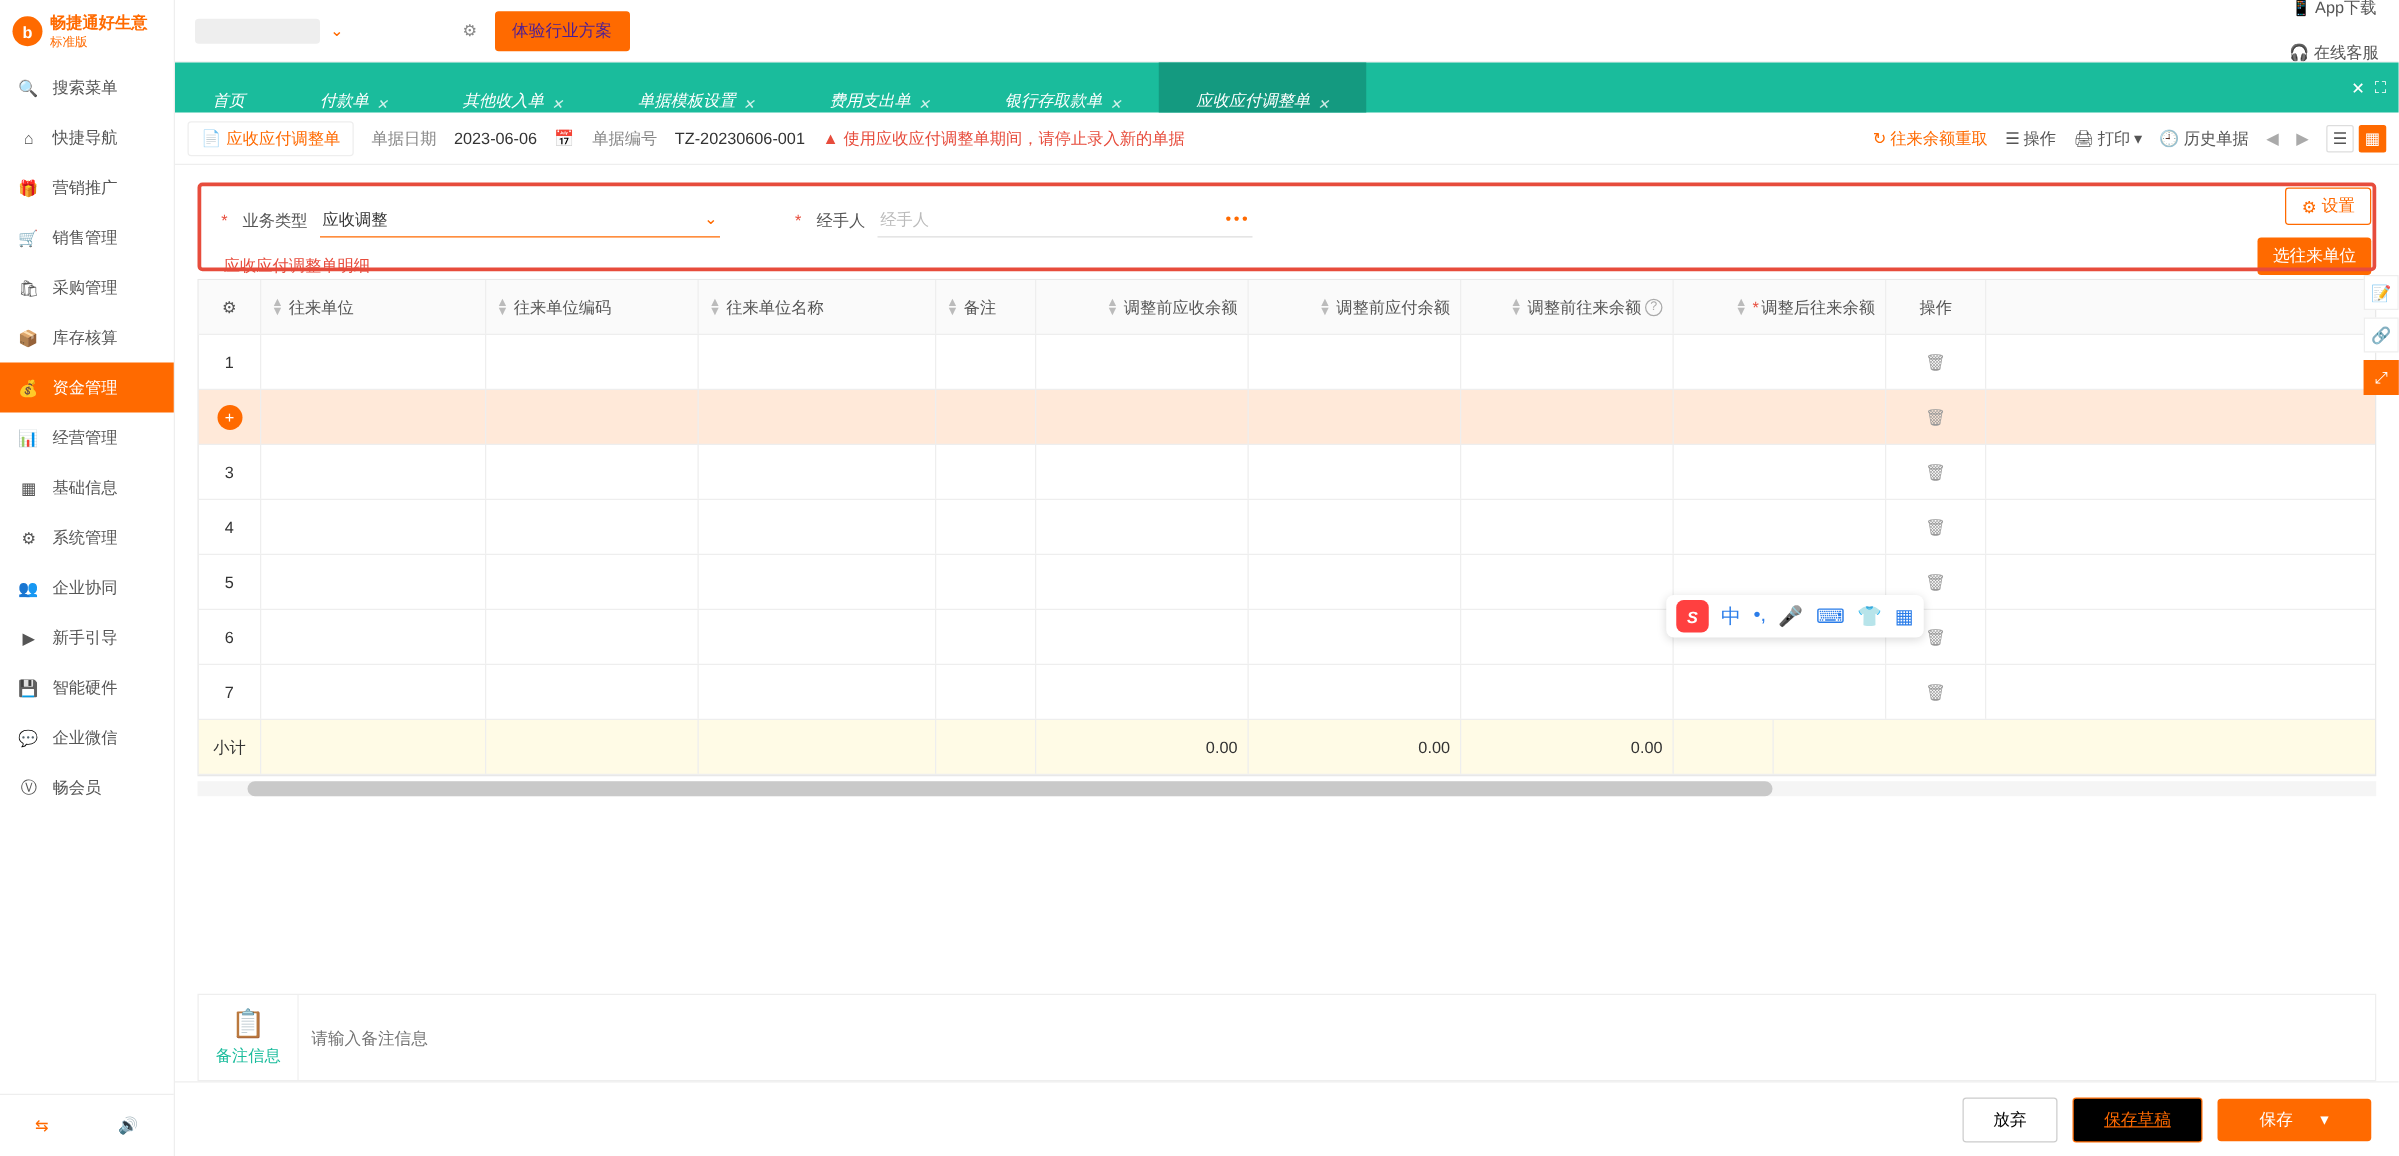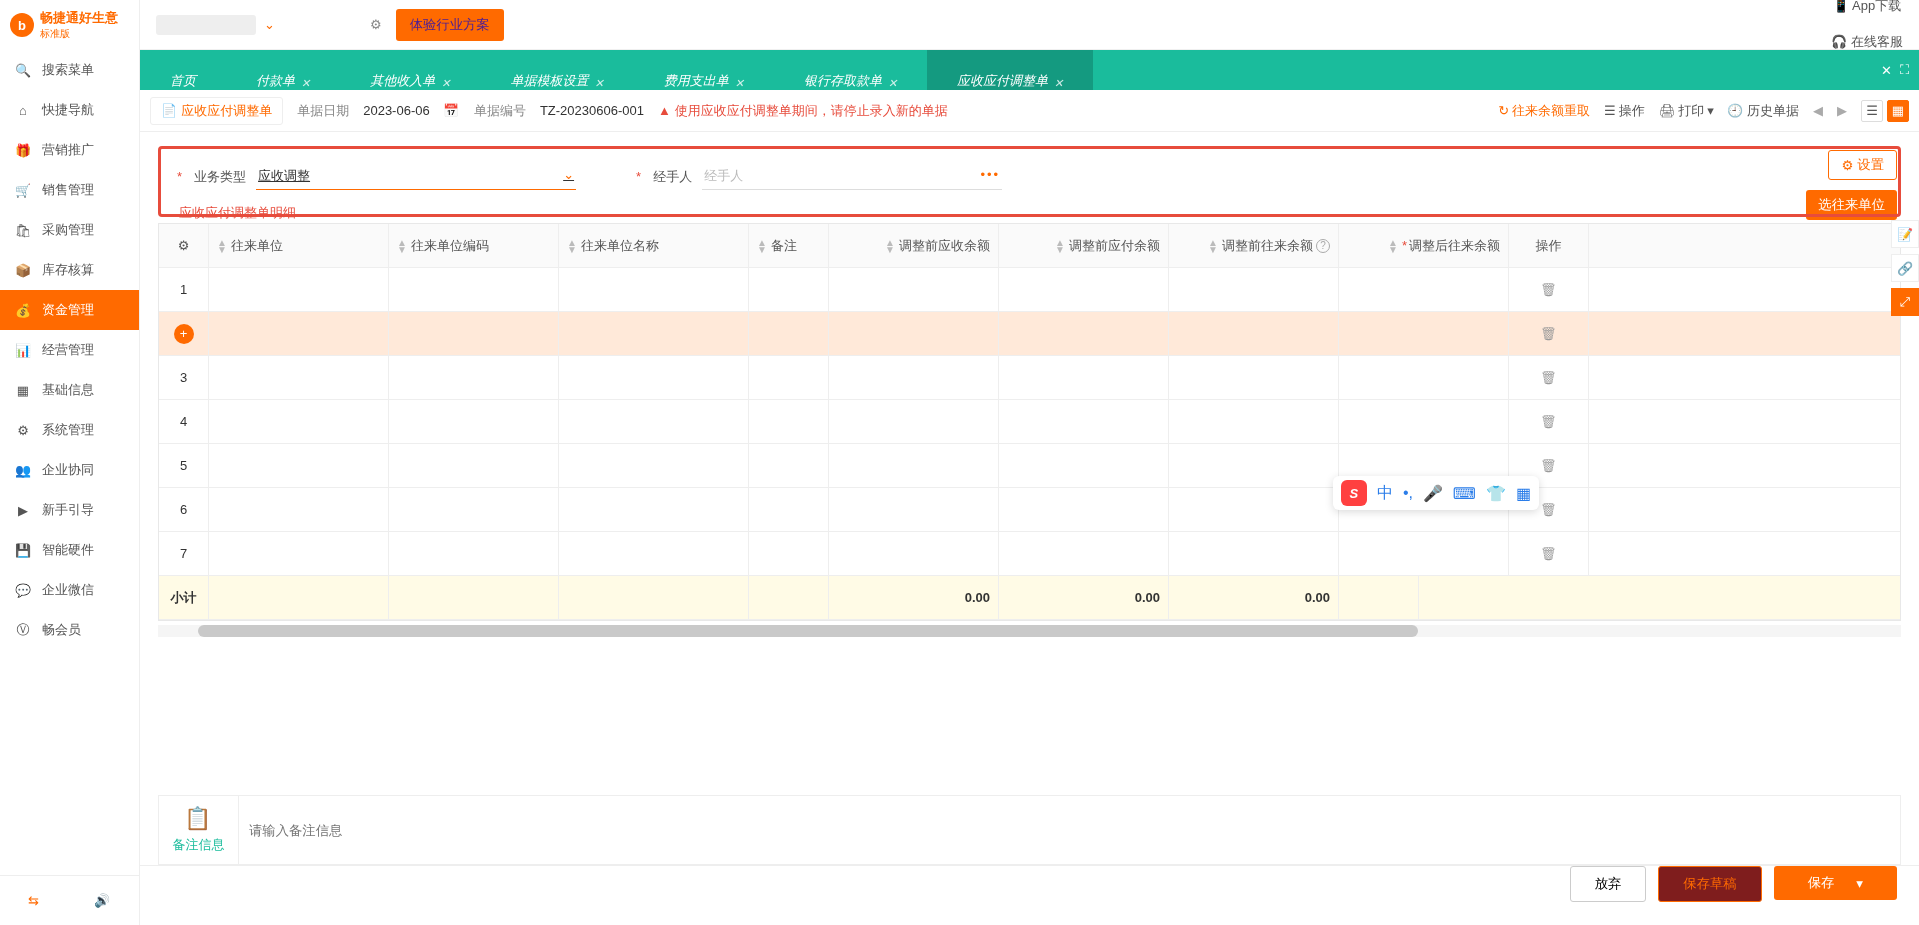--- a/index.html
+++ b/index.html
@@ -39,51 +39,51 @@
 .doc-right .lnk{ color:#555; cursor:pointer; display:flex; align-items:center; gap:3px;}
 .doc-right .lnk.orange{ color:#ff6a00;}
 .viewtog { display:flex; gap:4px;}
 .viewtog span{ width:22px; height:22px; border:1px solid #ddd; display:flex; align-items:center; justify-content:center; border-radius:2px;}
 .viewtog span.on{ background:#ff6a00; color:#fff; border-color:#ff6a00;}
 .form-area { padding: 14px 18px 6px; position:relative;}
 .red-box { border: 3px solid #e74c3c; border-radius:4px; padding:14px 16px 24px; display:flex; gap:60px; align-items:center; position:relative;}
 .field { display:flex; align-items:center; gap:10px;}
 .req { color:#e74c3c; margin-right:2px;}
 .field-label { color:#555;}
-.sel { width:320px; border-bottom:1px solid #ff6a00; padding:4px 2px; display:flex; justify-content:space-between; color:#333;text-decoration:underline;}
+.sel { width:320px; border-bottom:1px solid #ff6a00; padding:4px 2px; display:flex; justify-content:space-between; color:#333;}
 .inp { width:300px; border-bottom:1px solid #ddd; padding:4px 2px; display:flex; justify-content:space-between; color:#bbb;}
 .dots { color:#ff6a00; letter-spacing:2px;}
 .detail-title-cut { position:absolute; left:18px; bottom:-8px; color:#e74c3c; z-index:2;}
 .settings-btn { position:absolute; right:22px; top:18px; border:1px solid #ff6a00; color:#ff6a00; background:#fff; padding:5px 12px; border-radius:3px; cursor:pointer; display:flex; align-items:center; gap:4px;}
 .select-unit-btn { position:absolute; right:22px; top:58px; background:#ff6a00; color:#fff; padding:6px 12px; border:none; border-radius:3px; cursor:pointer;text-align:right;}
 .grid-wrap { flex:1; padding: 0 18px 0; overflow:hidden; display:flex; flex-direction:column;}
 .grid { border:1px solid #e8e8e8; display:flex; flex-direction:column;}
 .grow { display:flex; border-bottom:1px solid #eee; height:44px;}
 .ghead { background:#fafafa; font-weight:500; color:#555;}
 .gcell { border-right:1px solid #eee; display:flex; align-items:center; padding:0 8px; overflow:hidden;}
 .c-idx{width:50px; justify-content:center;}
 .c-unit{width:180px;}
 .c-code{width:170px;}
 .c-name{width:190px;}
 .c-remark{width:80px;}
 .c-amt{width:170px; justify-content:flex-end;}
 .c-op{width:80px; justify-content:center;}
 .sort-ic{ color:#bbb; font-size:10px; display:flex; flex-direction:column; line-height:7px; margin-right:4px;}
 .row-active { background:#ffe9d9;}
-.row-subtotal { background:#fffbe6;font-weight:bold;}
+.row-subtotal { background:#fffbe6;}
 .add-ic { width:20px; height:20px; border-radius:50%; background:#ff6a00; color:#fff; display:flex; align-items:center; justify-content:center;}
 .trash { color:#999; cursor:pointer;}
 .hscroll { height:12px; background:#f5f5f5; position:relative; margin-top:4px;}
 .hscroll-thumb{ position:absolute; left:40px; width:70%; height:100%; background:#c9c9c9; border-radius:6px;}
 .remark-box { margin:14px 18px 0; border:1px solid #eee; display:flex; height:70px;}
 .remark-left{ width:80px; display:flex; flex-direction:column; align-items:center; justify-content:center; color:#1abc9c; border-right:1px solid #eee; gap:4px;}
 .remark-input{ flex:1; border:none; padding:10px; color:#bbb; outline:none;}
-.footer { height:60px; border-top:1px solid #eee; display:flex; align-items:flex-start; justify-content:flex-end; padding:0 22px; gap:12px;}
+.footer { height:60px; border-top:1px solid #eee; display:flex; align-items:center; justify-content:flex-end; padding:0 22px; gap:12px;}
 .btn-plain{ border:1px solid #ccc; background:#fff; padding:8px 24px; border-radius:3px; cursor:pointer;}
-.btn-outline-orange{ border:1px solid #ff6a00; color:#ff6a00; background:#7f1d1d; padding:8px 24px; border-radius:3px; cursor:pointer;}
+.btn-outline-orange{ border:1px solid #ff6a00; color:#ff6a00; background:#000000; padding:8px 24px; border-radius:3px; cursor:pointer;text-decoration:underline;}
 .btn-save{ background:#ff6a00; color:#fff; padding:8px 34px; border:none; border-radius:3px; cursor:pointer; display:flex; align-items:center; gap:22px;}
 .rightrail{ position:absolute; right:0; top:220px; width:28px; display:flex; flex-direction:column; gap:6px;}
 .rightrail span{ width:28px; height:28px; display:flex; align-items:center; justify-content:center; border:1px solid #eee; background:#fff; color:#888;}
 .rightrail span.on{ background:#ff6a00; color:#fff; border-color:#ff6a00;}
 .ime-float{ position:absolute; right:380px; bottom:415px; background:#fff; box-shadow:0 2px 8px rgba(0,0,0,.15); border-radius:6px; padding:4px 8px; display:flex; align-items:center; gap:10px;}
 .ime-s{ width:26px; height:26px; background:#ff4040; color:#fff; border-radius:6px; display:flex; align-items:center; justify-content:center; font-weight:bold; font-style:italic;}
 .ime-float span{ color:#2b7de9; font-size:16px;}
 .info-q{ display:inline-flex; width:14px; height:14px; border:1px solid #aaa; border-radius:50%; align-items:center; justify-content:center; font-size:10px; color:#aaa; margin-left:3px;}
 </style>
 </head>

